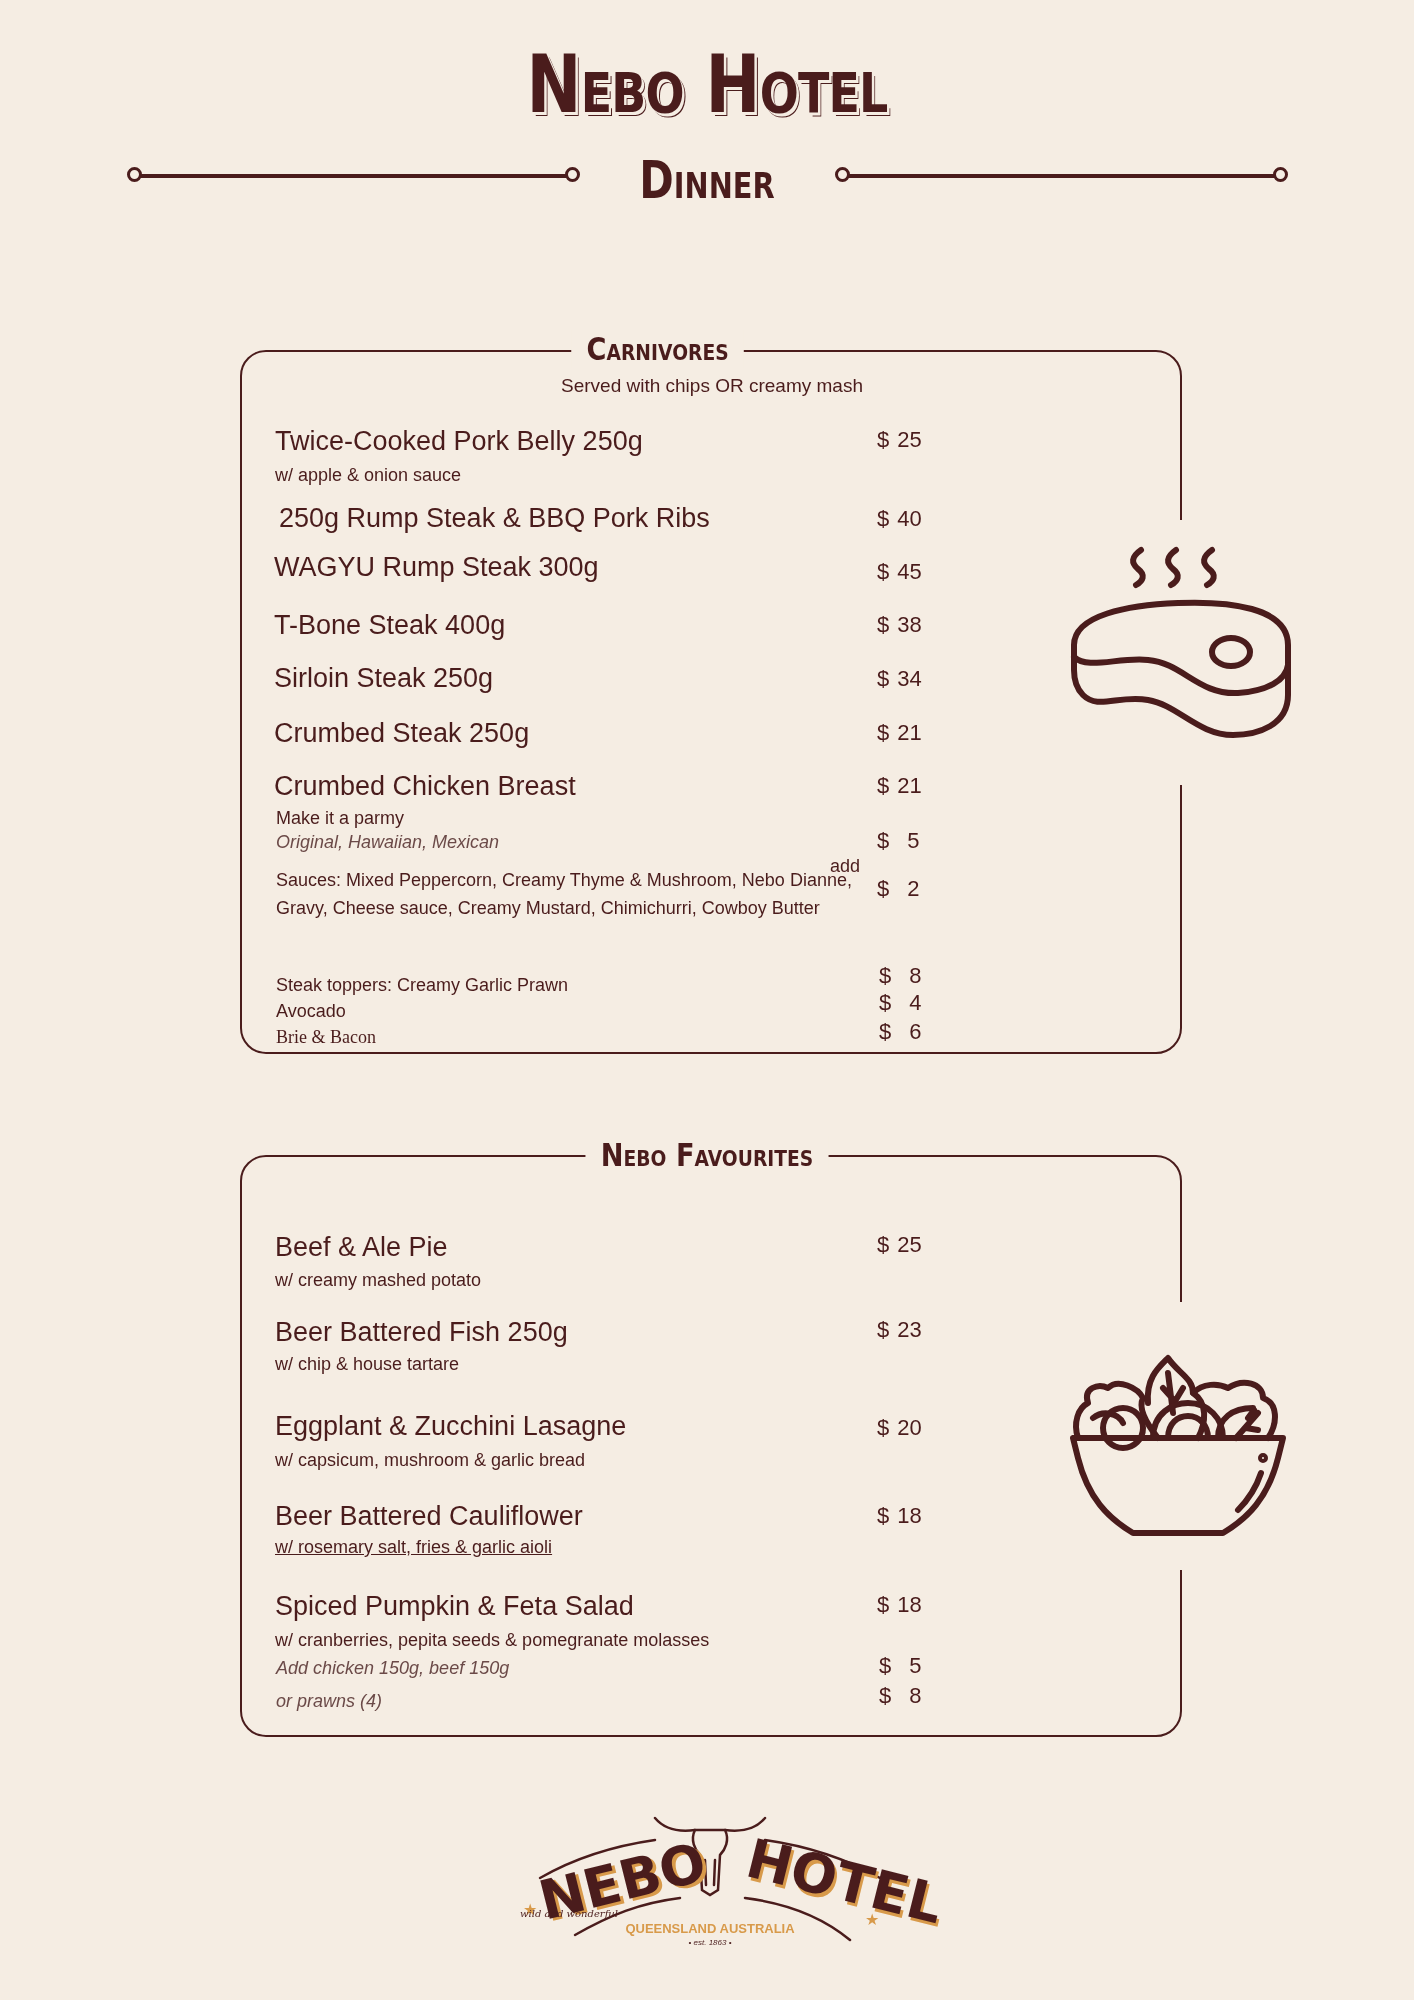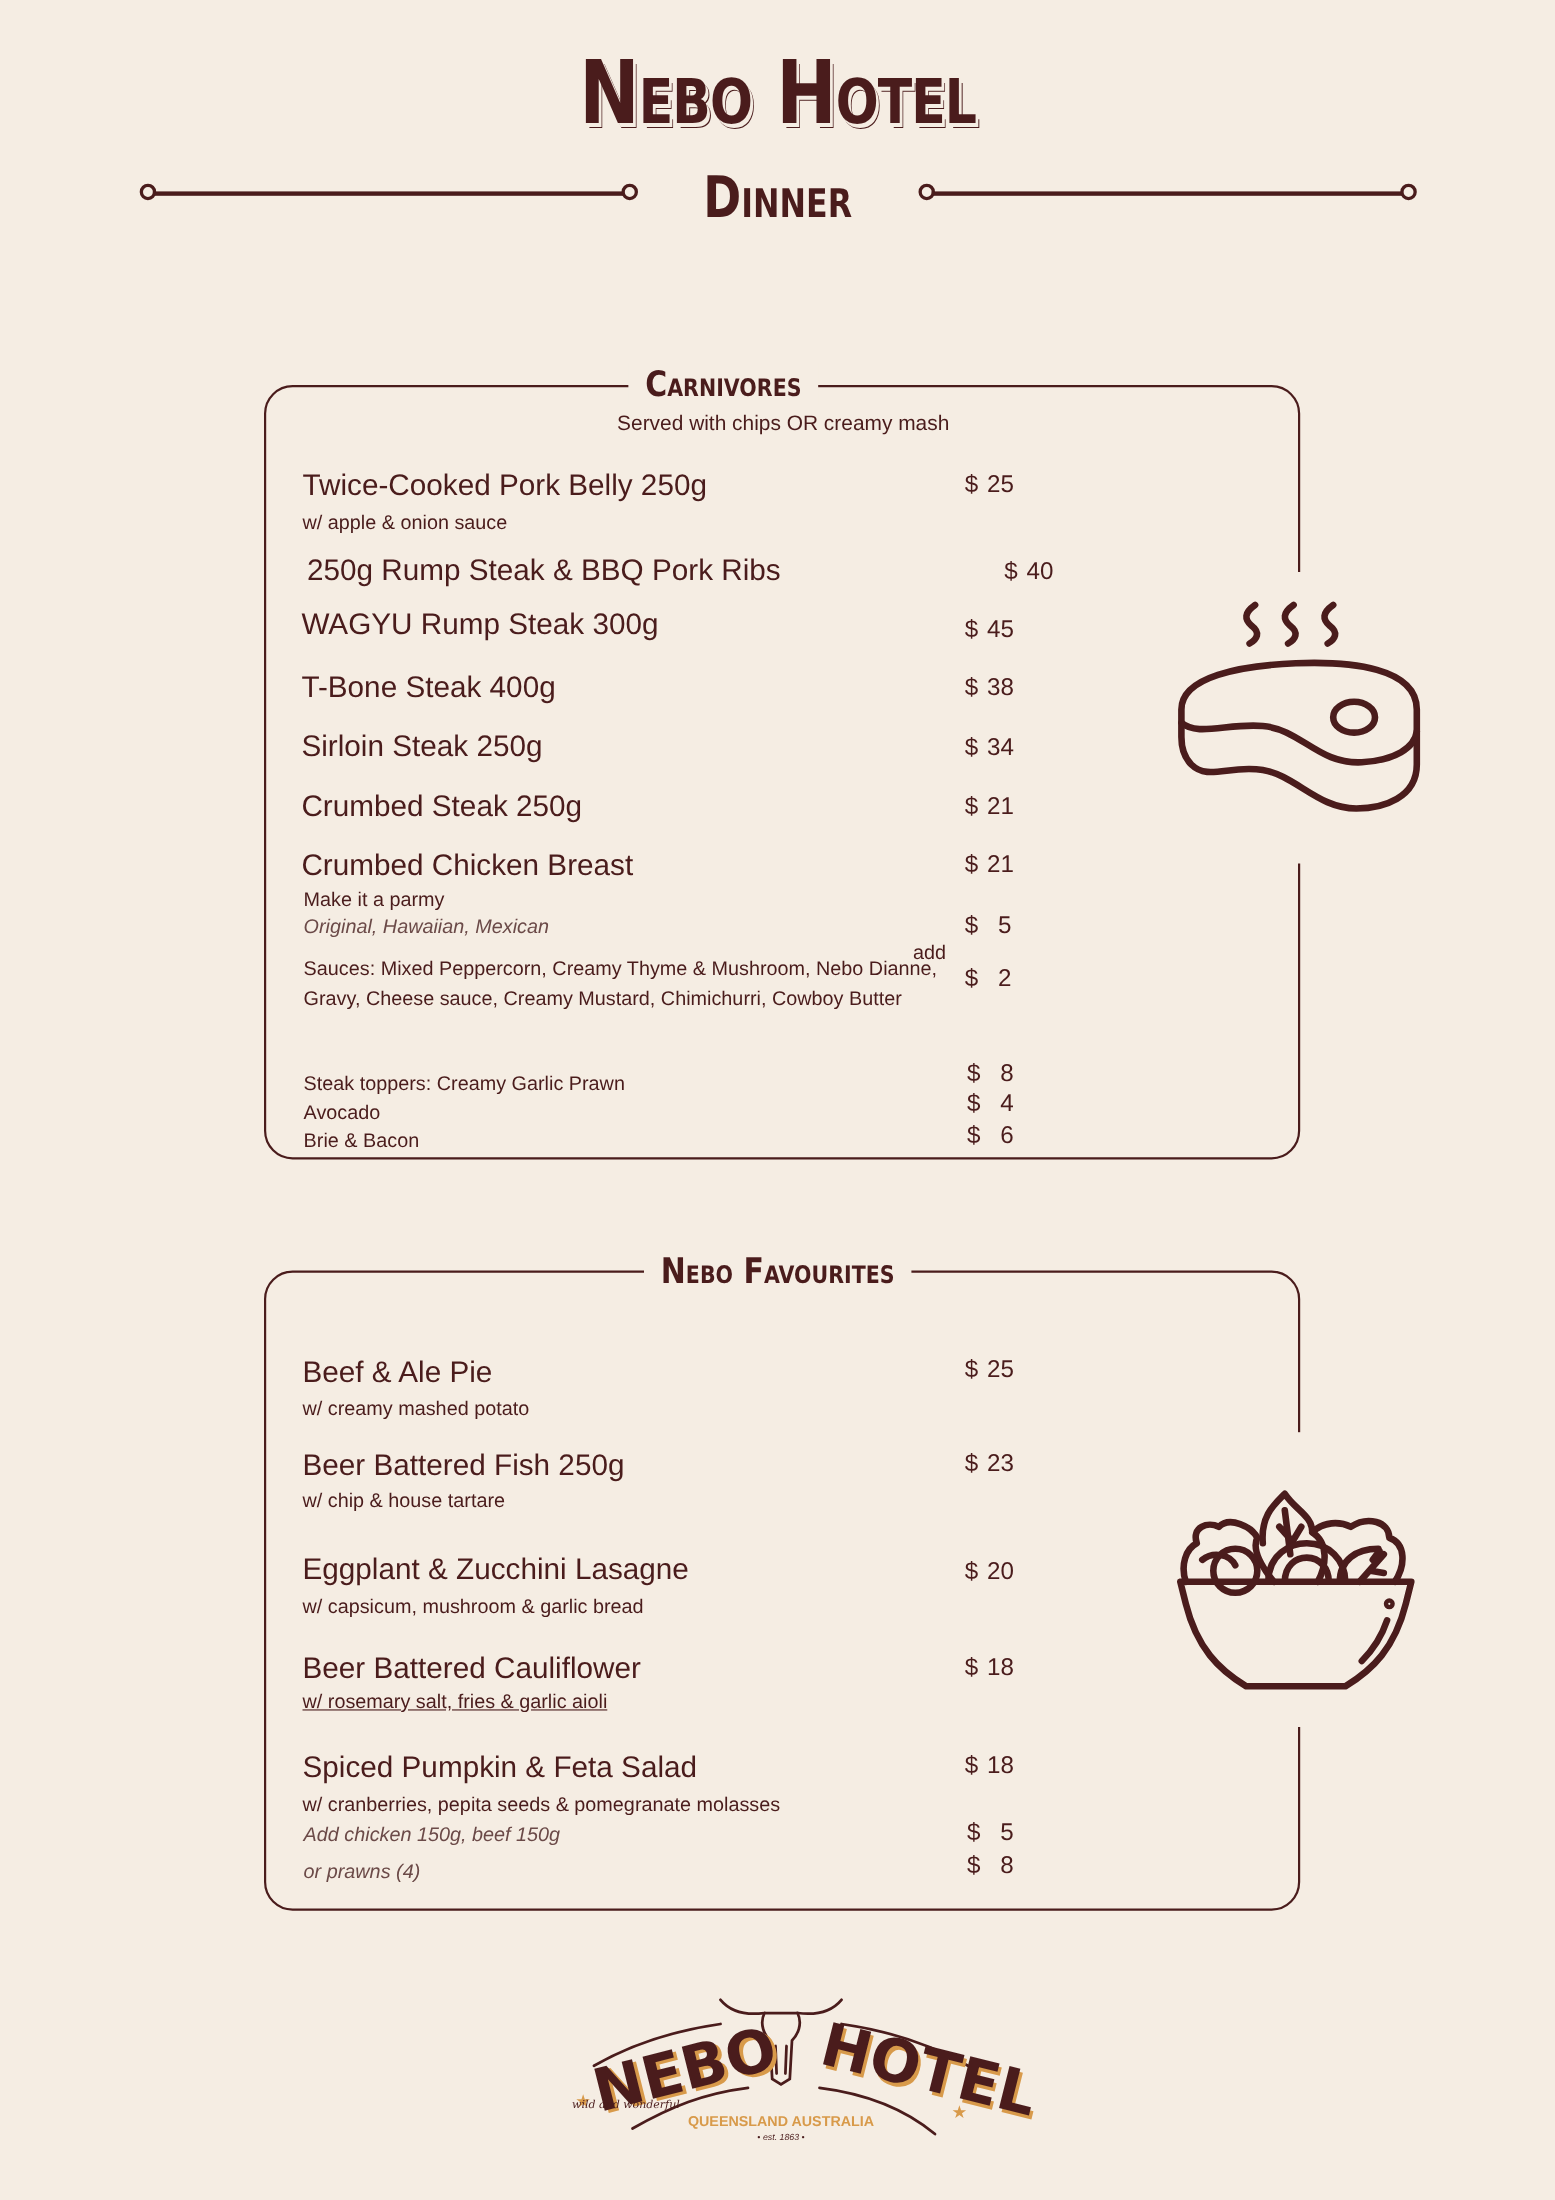--- a/index.html
+++ b/index.html
@@ -65,21 +65,21 @@
 <div class="abs" style="left:0; width:1316px; top:330px; display:flex; justify-content:center;">
   <div class="sec-title">Carnivores</div>
 </div>
 <div class="abs served" style="left:412px; width:600px; top:375px;">Served with chips OR creamy mash</div>
 
 <div class="abs item-name" style="left:275px; top:426px;">Twice-Cooked Pork Belly 250g</div>
 <div class="abs item-desc" style="left:275px; top:465px;">w/ apple &amp; onion sauce</div>
 <div class="abs price" style="left:877px; top:427px;"><span class="cur">$</span><span>25</span></div>
 
 <div class="abs item-name" style="left:279px; top:503px;">250g Rump Steak &amp; BBQ Pork Ribs</div>
-<div class="abs price" style="left:877px; top:506px;margin-left:36px;"><span class="cur">$</span><span>40</span></div>
+<div class="abs price" style="left:877px; top:506px;"><span class="cur">$</span><span>40</span></div>
 
 <div class="abs item-name" style="left:274px; top:552px;">WAGYU Rump Steak 300g</div>
 <div class="abs price" style="left:877px; top:559px;"><span class="cur">$</span><span>45</span></div>
 
 <div class="abs item-name" style="left:274px; top:610px;">T-Bone Steak 400g</div>
 <div class="abs price" style="left:877px; top:612px;"><span class="cur">$</span><span>38</span></div>
 
 <div class="abs item-name" style="left:274px; top:663px;">Sirloin Steak 250g</div>
 <div class="abs price" style="left:877px; top:666px;"><span class="cur">$</span><span>34</span></div>
 
@@ -92,21 +92,21 @@
 <div class="abs item-desc" style="left:276px; top:808px;">Make it a parmy</div>
 <div class="abs item-it" style="left:276px; top:832px;">Original, Hawaiian, Mexican</div>
 <div class="abs add-lbl" style="left:830px; top:832px;">add</div>
 <div class="abs price" style="left:877px; top:828px;"><span class="cur" style="margin-right:18px;">$</span><span>5</span></div>
 
 <div class="abs sauces" style="left:276px; top:866px;">Sauces: Mixed Peppercorn, Creamy Thyme &amp; Mushroom, Nebo Dianne, Gravy, Cheese sauce, Creamy Mustard, Chimichurri, Cowboy Butter</div>
 <div class="abs price" style="left:877px; top:876px;"><span class="cur" style="margin-right:18px;">$</span><span>2</span></div>
 
 <div class="abs item-desc" style="left:276px; top:975px;">Steak toppers: Creamy Garlic Prawn</div>
 <div class="abs item-desc" style="left:276px; top:1001px;">Avocado</div>
-<div class="abs item-desc" style="left:276px; top:1027px;">Brie &amp; Bacon</div>
+<div class="abs item-desc" style="left:276px; top:1027px;font-family:Liberation Serif, serif;">Brie &amp; Bacon</div>
 <div class="abs price" style="left:879px; top:963px;"><span class="cur" style="margin-right:18px;">$</span><span>8</span></div>
 <div class="abs price" style="left:879px; top:990px;"><span class="cur" style="margin-right:18px;">$</span><span>4</span></div>
 <div class="abs price" style="left:879px; top:1019px;"><span class="cur" style="margin-right:18px;">$</span><span>6</span></div>
 
 <div class="abs" style="left:1068px; top:545px; width:225px; height:215px;">
   <svg width="225" height="215" viewBox="0 0 225 215" fill="none" stroke="#4a1c1c" stroke-width="6" stroke-linecap="round" stroke-linejoin="round">
     <path d="M73 5 C63 12, 63 18, 70 24 C78 30, 75 36, 68 40"></path>
     <path d="M108 5 C98 12, 98 18, 105 24 C113 30, 110 36, 103 40"></path>
     <path d="M144 5 C134 12, 134 18, 141 24 C149 30, 146 36, 139 40"></path>
     <path d="M6 100 C6 70, 60 60, 110 58 C160 56, 220 62, 220 100 L220 150 C220 180, 190 190, 165 190 C130 190, 110 160, 80 155 C50 150, 30 165, 15 150 C8 143, 6 135, 6 125 Z"></path>

